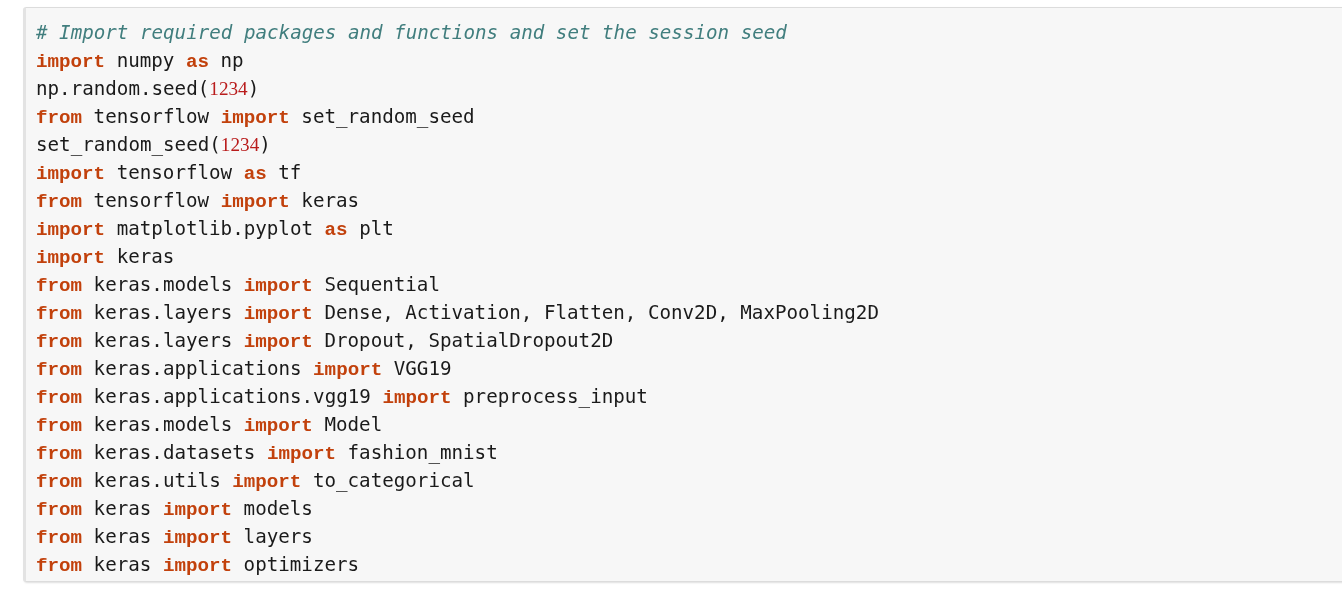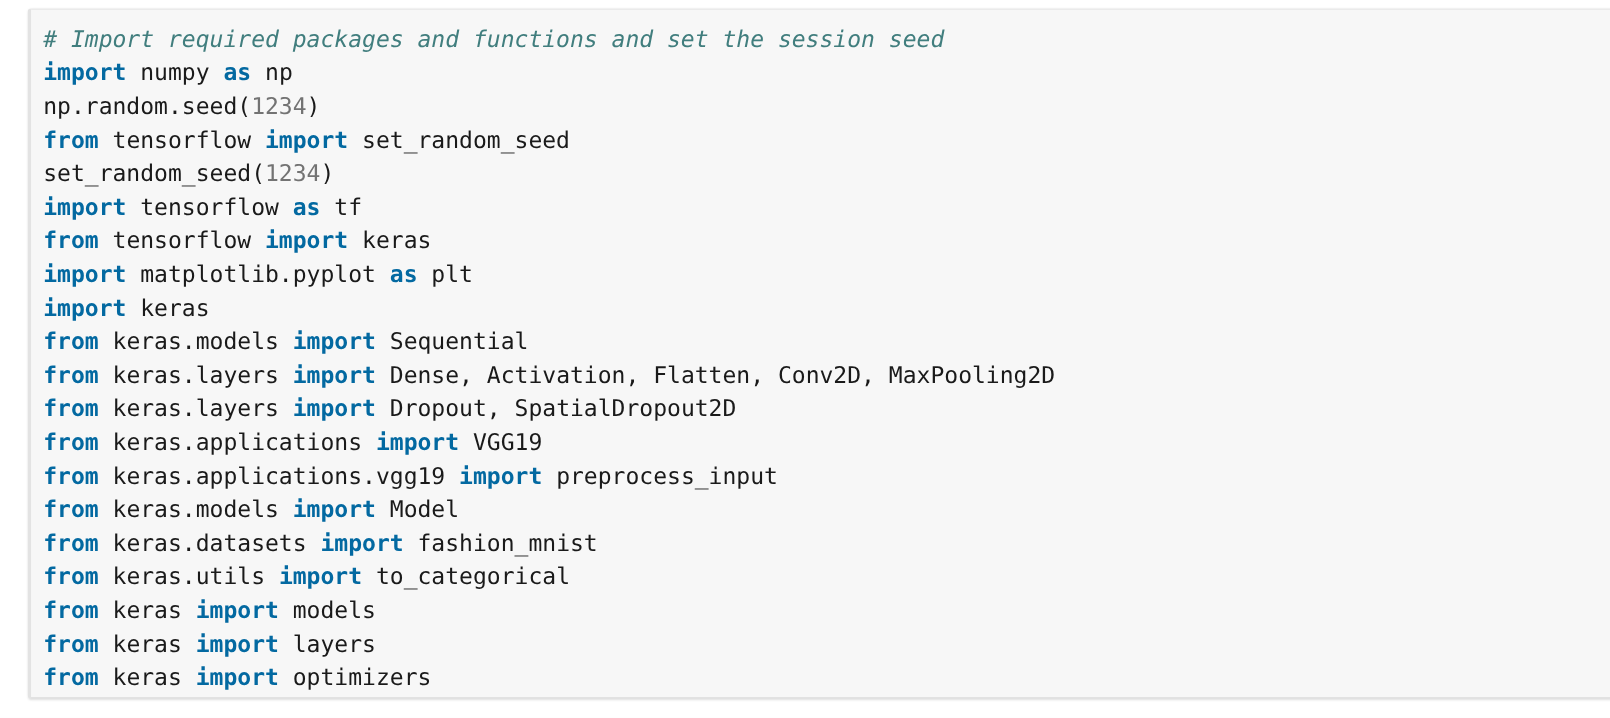--- a/index.html
+++ b/index.html
@@ -43,25 +43,27 @@
     color: #1a1a1a;
     letter-spacing: 0px;
   }
 
   .code-line {
     height: 28px;
     white-space: pre;
   }
 
   .tok-kw {
-    color: #0369a1;
+    color: #c2410c;
     font-weight: bold;
+    font-family: Liberation Mono, monospace;
   }
   .tok-num {
-    color: #737373;
+    color: #b91c1c;
+    font-family: Liberation Serif, serif;
   }
   .tok-comment {
     color: #417e7e;
     font-style: italic;
   }
   .tok-name {
     color: #1a1a1a;
     margin-top: 32px;
   }
 </style>

